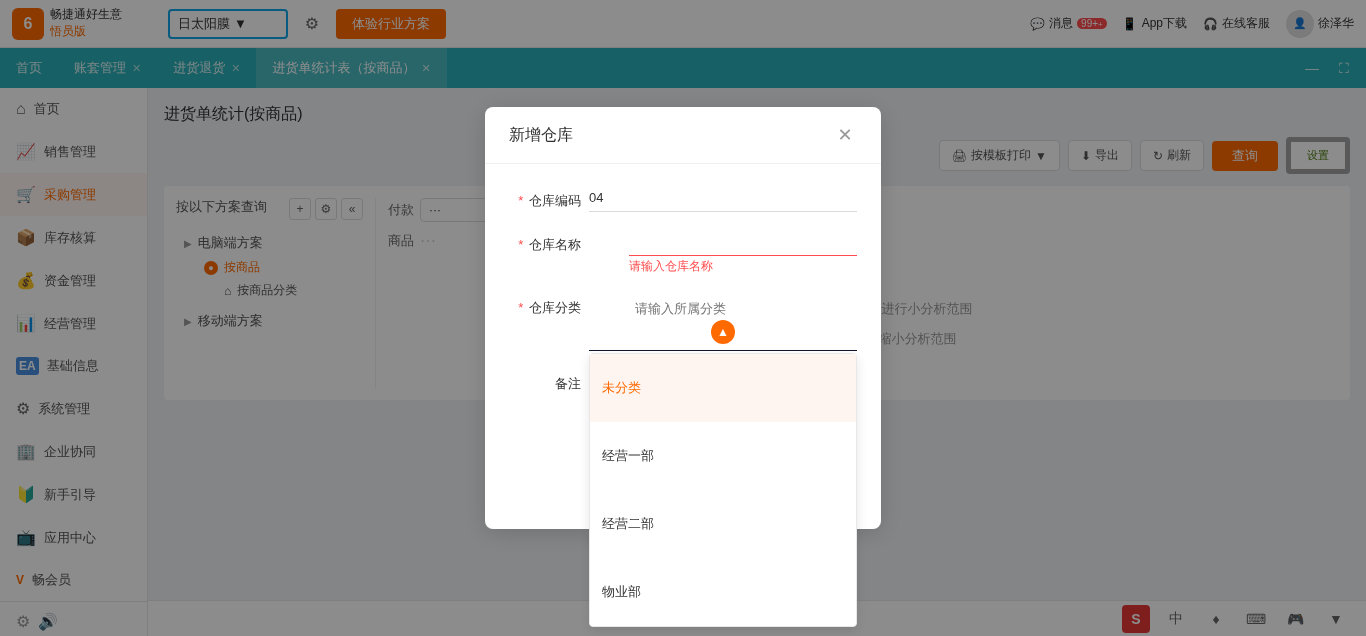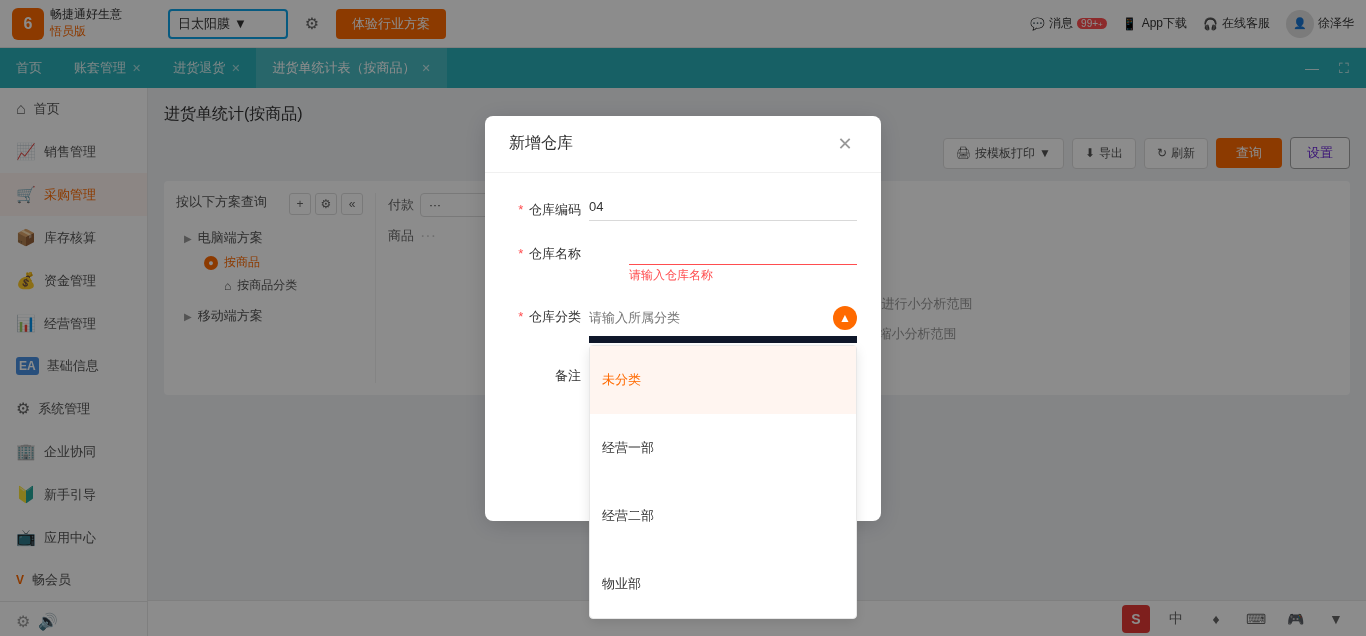--- a/index.html
+++ b/index.html
@@ -88,22 +88,22 @@
     }
     .toolbar-btn {
       display: flex; align-items: center; gap: 4px; padding: 6px 12px;
       border: 1px solid #ddd; border-radius: 4px; background: #fff; cursor: pointer; font-size: 12px; color: #555;
     }
     .query-btn {
       background: #ff6a00; color: white; border: none; border-radius: 4px;
       padding: 6px 20px; cursor: pointer; font-size: 13px;
     }
     .settings-btn {
-      border: 1px solid #a3a3a3; background: #fff; border-radius: 4px;
-      padding: 6px 16px; cursor: pointer; font-size: 13px; color: #6d28d9;
+      border: 5px solid #a3a3a3; background: #fff; border-radius: 4px;
+      padding: 6px 16px; cursor: pointer; font-size: 11px; color: #4d7c0f;
     }
 
     
     .filter-panel {
       background: #fff; border-radius: 4px; padding: 12px;
       display: flex; gap: 12px;
     }
     .filter-left {
       width: 200px; min-width: 200px; border-right: 1px solid #f0f0f0; padding-right: 12px;
     }
@@ -503,21 +503,21 @@
           <div class="error-text">请输入仓库名称</div>
         </div>
       </div>
 
       <div class="form-row">
         <div class="form-label">
           <span class="required">*</span>
           <span>仓库分类</span>
         </div>
         <div class="dropdown-wrap">
-          <div class="dropdown-input" style="display:flex;align-items:center;border-bottom:7px solid #0f172a;">
+          <div class="dropdown-input" style="display:flex;align-items:center;border-bottom:1px solid #0f172a;flex-direction:column;">
             <input type="text" placeholder="请输入所属分类" style="border: none; outline: none; background: transparent; font-size: 13px; color: rgb(204, 204, 204); flex: 1 1 0%; padding: 4px 0px;">
             <div class="dropdown-arrow">▲</div>
           </div>
 
           <div class="dropdown-list">
             <div class="dropdown-item selected">未分类</div>
             <div class="dropdown-item">经营一部</div>
             <div class="dropdown-item">经营二部</div>
             <div class="dropdown-item">物业部</div>
           </div>

